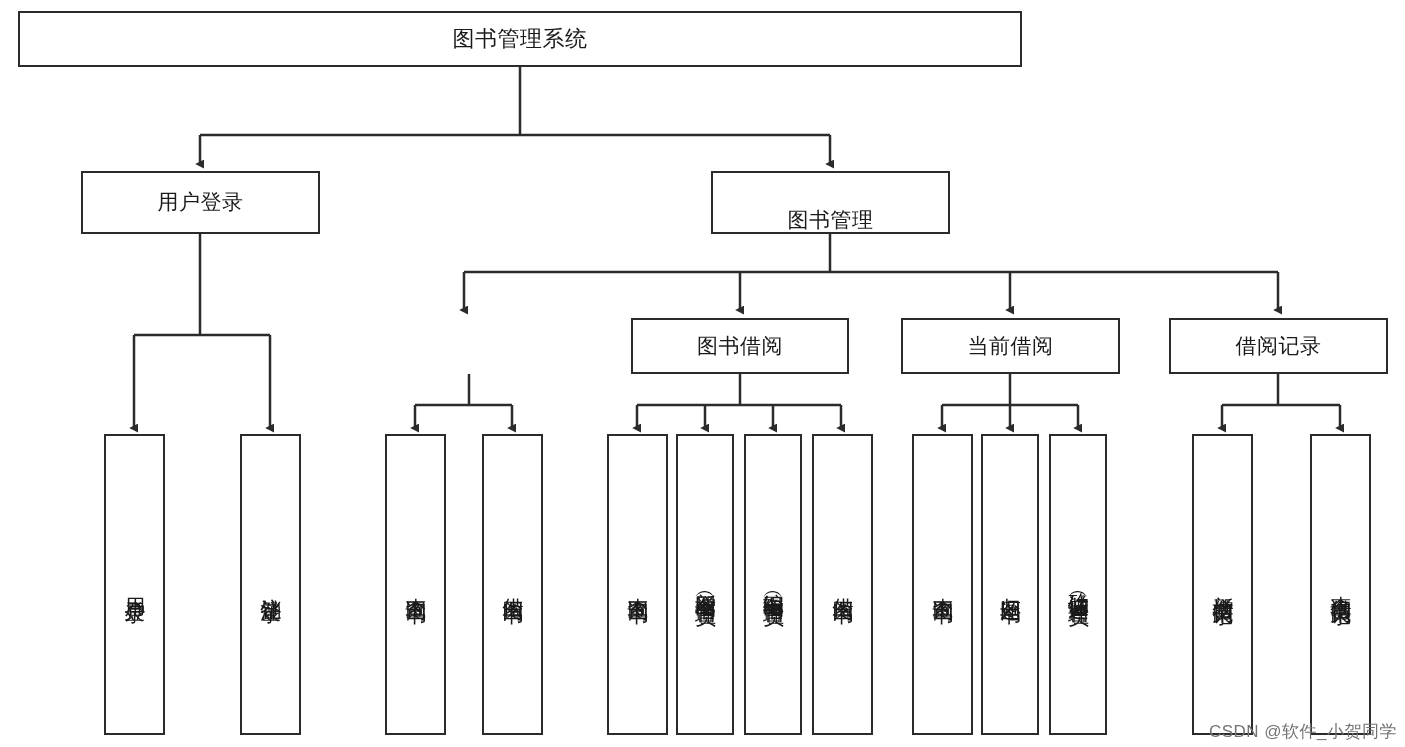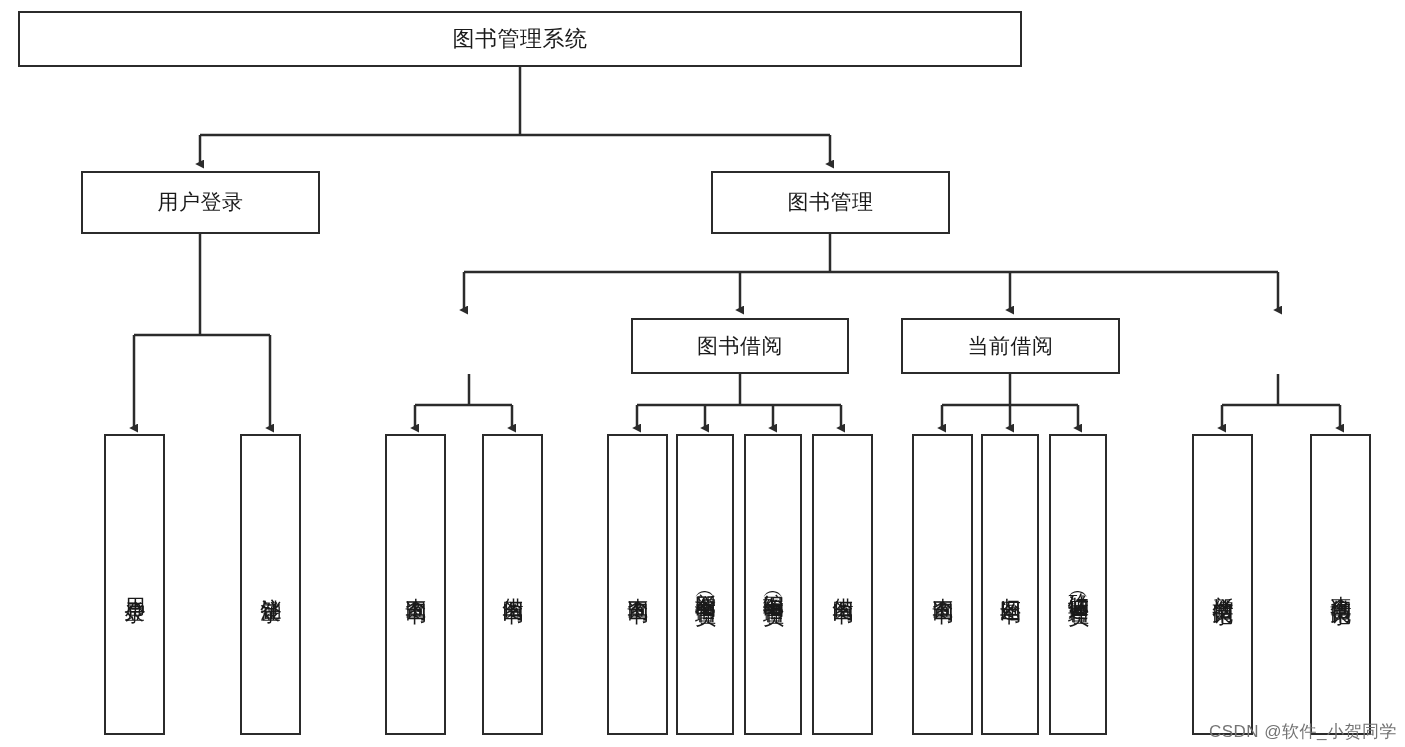--- a/index.html
+++ b/index.html
@@ -123,29 +123,32 @@
     </g>
   </svg>
 
   <div class="node root" style="left:18px; top:11px; width:1004px; height:56px;">
     <span class="node-label">图书管理系统</span>
   </div>
 
   <div class="node" style="left:81px; top:171px; width:239px; height:63px;">
     <span class="node-label">用户登录</span>
   </div>
-  <div class="node" style="left:711px; top:171px; width:239px; height:63px;">
+  <div class="node" style="left:711px; top:171px; width:239px; height:63px;align-items:flex-end;">
     <span class="node-label">图书管理</span>
   </div>
 
   <div class="node" style="left:631px; top:318px; width:218px; height:56px;">
     <span class="node-label">图书借阅</span>
   </div>
   <div class="node" style="left:901px; top:318px; width:219px; height:56px;">
     <span class="node-label">当前借阅</span>
+  </div>
+  <div class="node" style="left:1169px; top:318px; width:219px; height:56px;">
+    <span class="node-label">借阅记录</span>
   </div>
 
   <div class="node vertical" style="left:104px; top:434px; width:61px; height:301px;">
     <span class="node-label">用户登录</span>
   </div>
   <div class="node vertical" style="left:240px; top:434px; width:61px; height:301px;">
     <span class="node-label">注销登录</span>
   </div>
 
   <div class="node vertical" style="left:385px; top:434px; width:61px; height:301px;">

